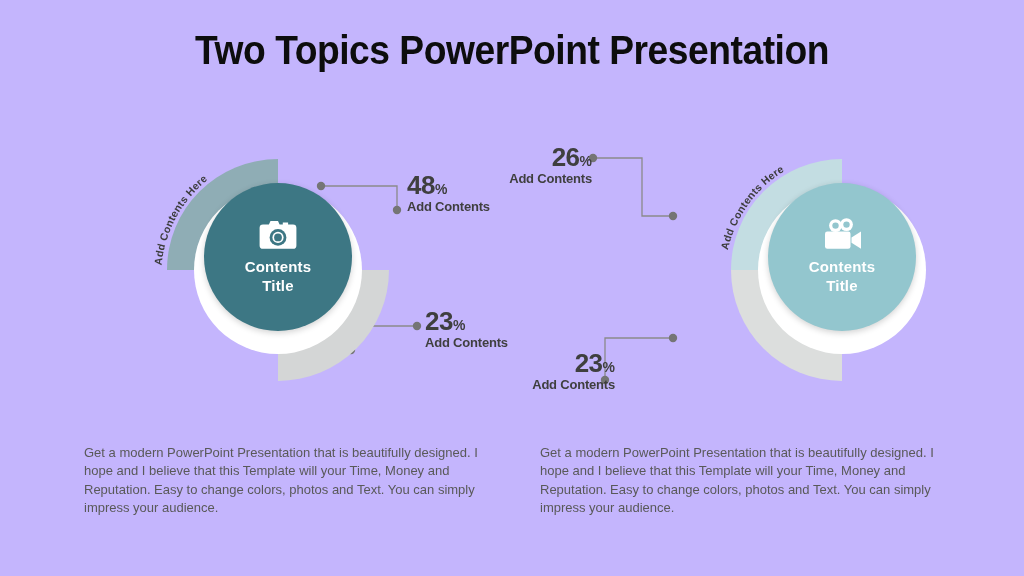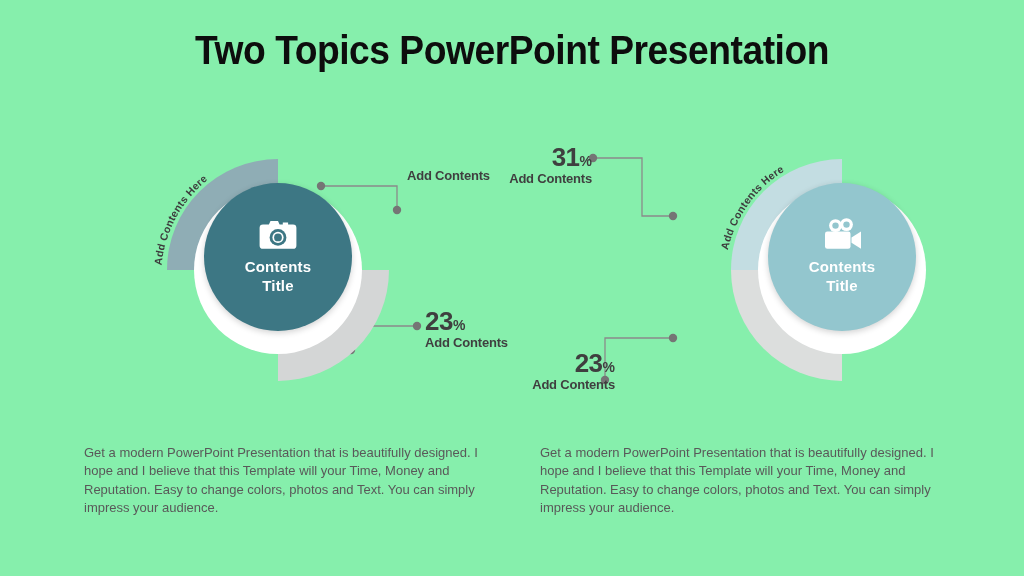--- a/index.html
+++ b/index.html
@@ -11,21 +11,21 @@
     height: 576px;
     background: #ffffff;
     font-family: "Liberation Sans", sans-serif;
     overflow: hidden;
     position: relative;
   }
 
   .slide {
     position: absolute;
     inset: 0;
-    background: #86efac;
+    background: #c4b5fd;
   }
 
   
   .slide-title {
     position: absolute;
     top: 28px;
     left: 0;
     width: 1024px;
     text-align: center;
     font-size: 40px;
@@ -210,20 +210,21 @@
           </svg>
         </span>
         <div class="circle-label">
           <span>Contents</span><br>
           <span>Title</span>
         </div>
       </div>
     </div>
 
     <div class="callout callout-l-top align-left">
+      <div class="pct"><span>48</span><span class="sign">%</span></div>
       <div class="sub">Add Contents</div>
     </div>
 
     <div class="callout callout-l-bot align-left">
       <div class="pct"><span>23</span><span class="sign">%</span></div>
       <div class="sub">Add Contents</div>
     </div>
   </div>
 
   <div class="diagram right">
@@ -267,21 +268,21 @@
           </svg>
         </span>
         <div class="circle-label">
           <span>Contents</span><br>
           <span>Title</span>
         </div>
       </div>
     </div>
 
     <div class="callout callout-r-top align-right">
-      <div class="pct"><span>31</span><span class="sign">%</span></div>
+      <div class="pct"><span>26</span><span class="sign">%</span></div>
       <div class="sub">Add Contents</div>
     </div>
 
     <div class="callout callout-r-bot align-right">
       <div class="pct"><span>23</span><span class="sign">%</span></div>
       <div class="sub">Add Contents</div>
     </div>
   </div>
 
   <div class="body-text left">Get a modern PowerPoint  Presentation that is beautifully designed. I hope and I believe that this Template will your Time, Money and Reputation. Easy to change colors, photos and Text. You can simply impress your audience.</div>

